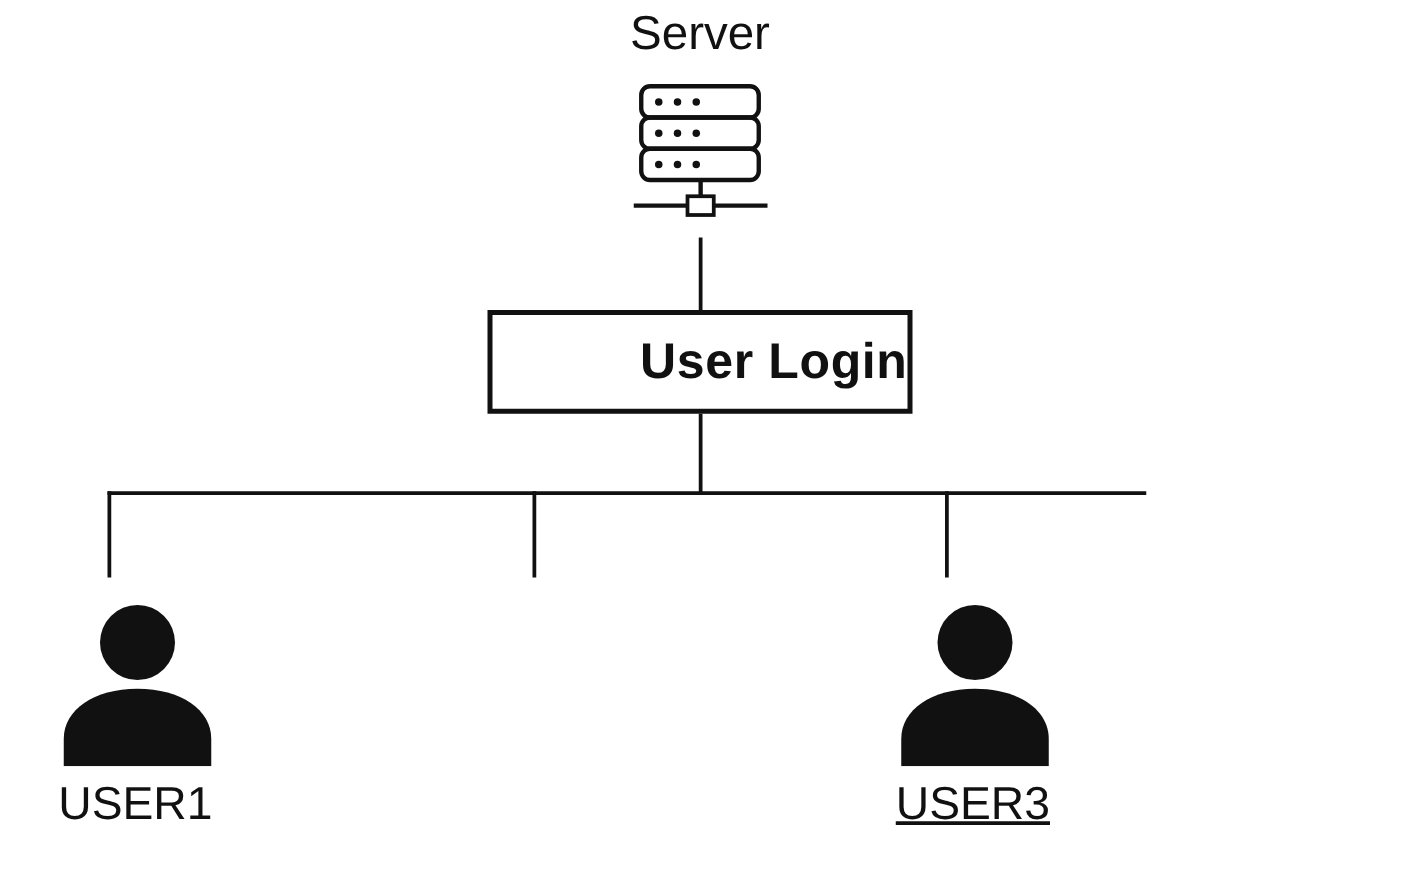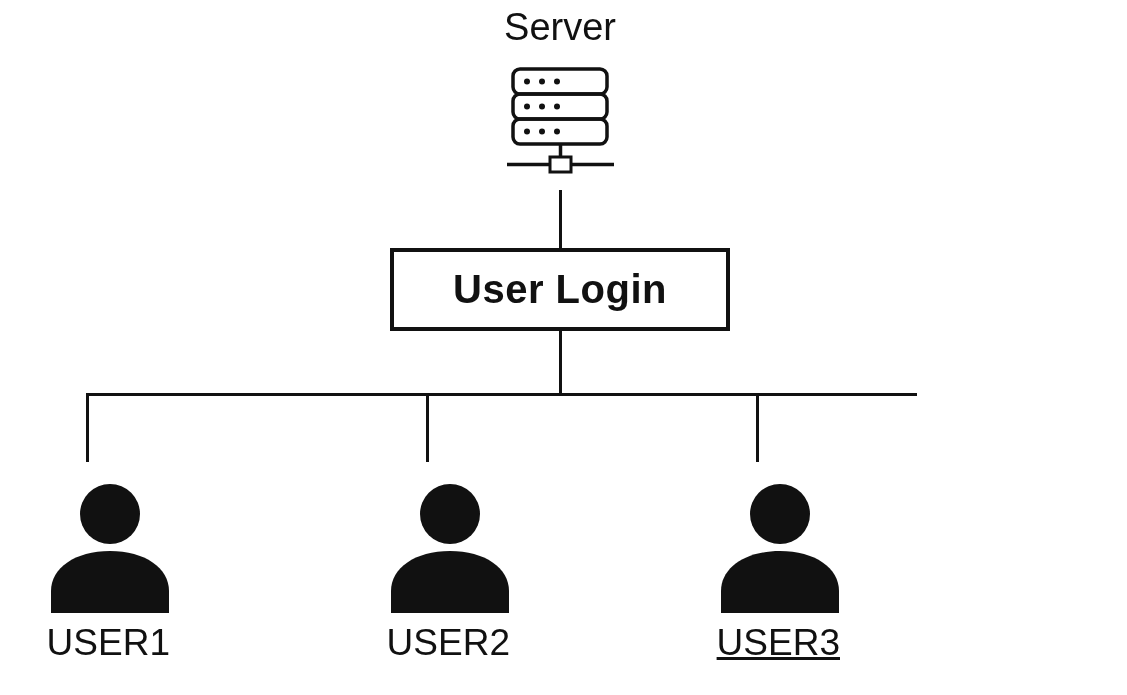--- a/index.html
+++ b/index.html
@@ -42,21 +42,21 @@
   .drop-4 { left: 1040px; }
 
   .login-box {
     position: absolute;
     left: 390px; top: 248px;
     width: 340px; height: 83px;
     border: 4px solid var(--ink);
     background: var(--bg);
     display: flex;
     align-items: center;
-    justify-content: center;
+    justify-content: flex-end;
   }
   .login-box .label {
     font-size: 40px;
     font-weight: 700;
     letter-spacing: 0.5px;
     color: var(--ink);
   }
 
   .user-node {
     position: absolute;
@@ -130,29 +130,20 @@
   <div class="user-node user-1">
     <span>
       <svg width="120" height="132" viewBox="0 0 120 132" aria-hidden="true">
         <circle class="fill" cx="60" cy="33" r="30"></circle>
         <path class="fill" d="M1,132 L1,110 C1,87 25,70 60,70 C95,70 119,87 119,110 L119,132 Z"></path>
       </svg>
     </span>
     <div class="user-label">USER1</div>
   </div>
 
-  <div class="user-node user-2">
-    <span>
-      <svg width="120" height="132" viewBox="0 0 120 132" aria-hidden="true">
-        <circle class="fill" cx="60" cy="33" r="30"></circle>
-        <path class="fill" d="M1,132 L1,110 C1,87 25,70 60,70 C95,70 119,87 119,110 L119,132 Z"></path>
-      </svg>
-    </span>
-    <div class="user-label">USER2</div>
-  </div>
 
   <div class="user-node user-3">
     <span>
       <svg width="120" height="132" viewBox="0 0 120 132" aria-hidden="true">
         <circle class="fill" cx="60" cy="33" r="30"></circle>
         <path class="fill" d="M1,132 L1,110 C1,87 25,70 60,70 C95,70 119,87 119,110 L119,132 Z"></path>
       </svg>
     </span>
     <div class="user-label">USER3</div>
   </div>

